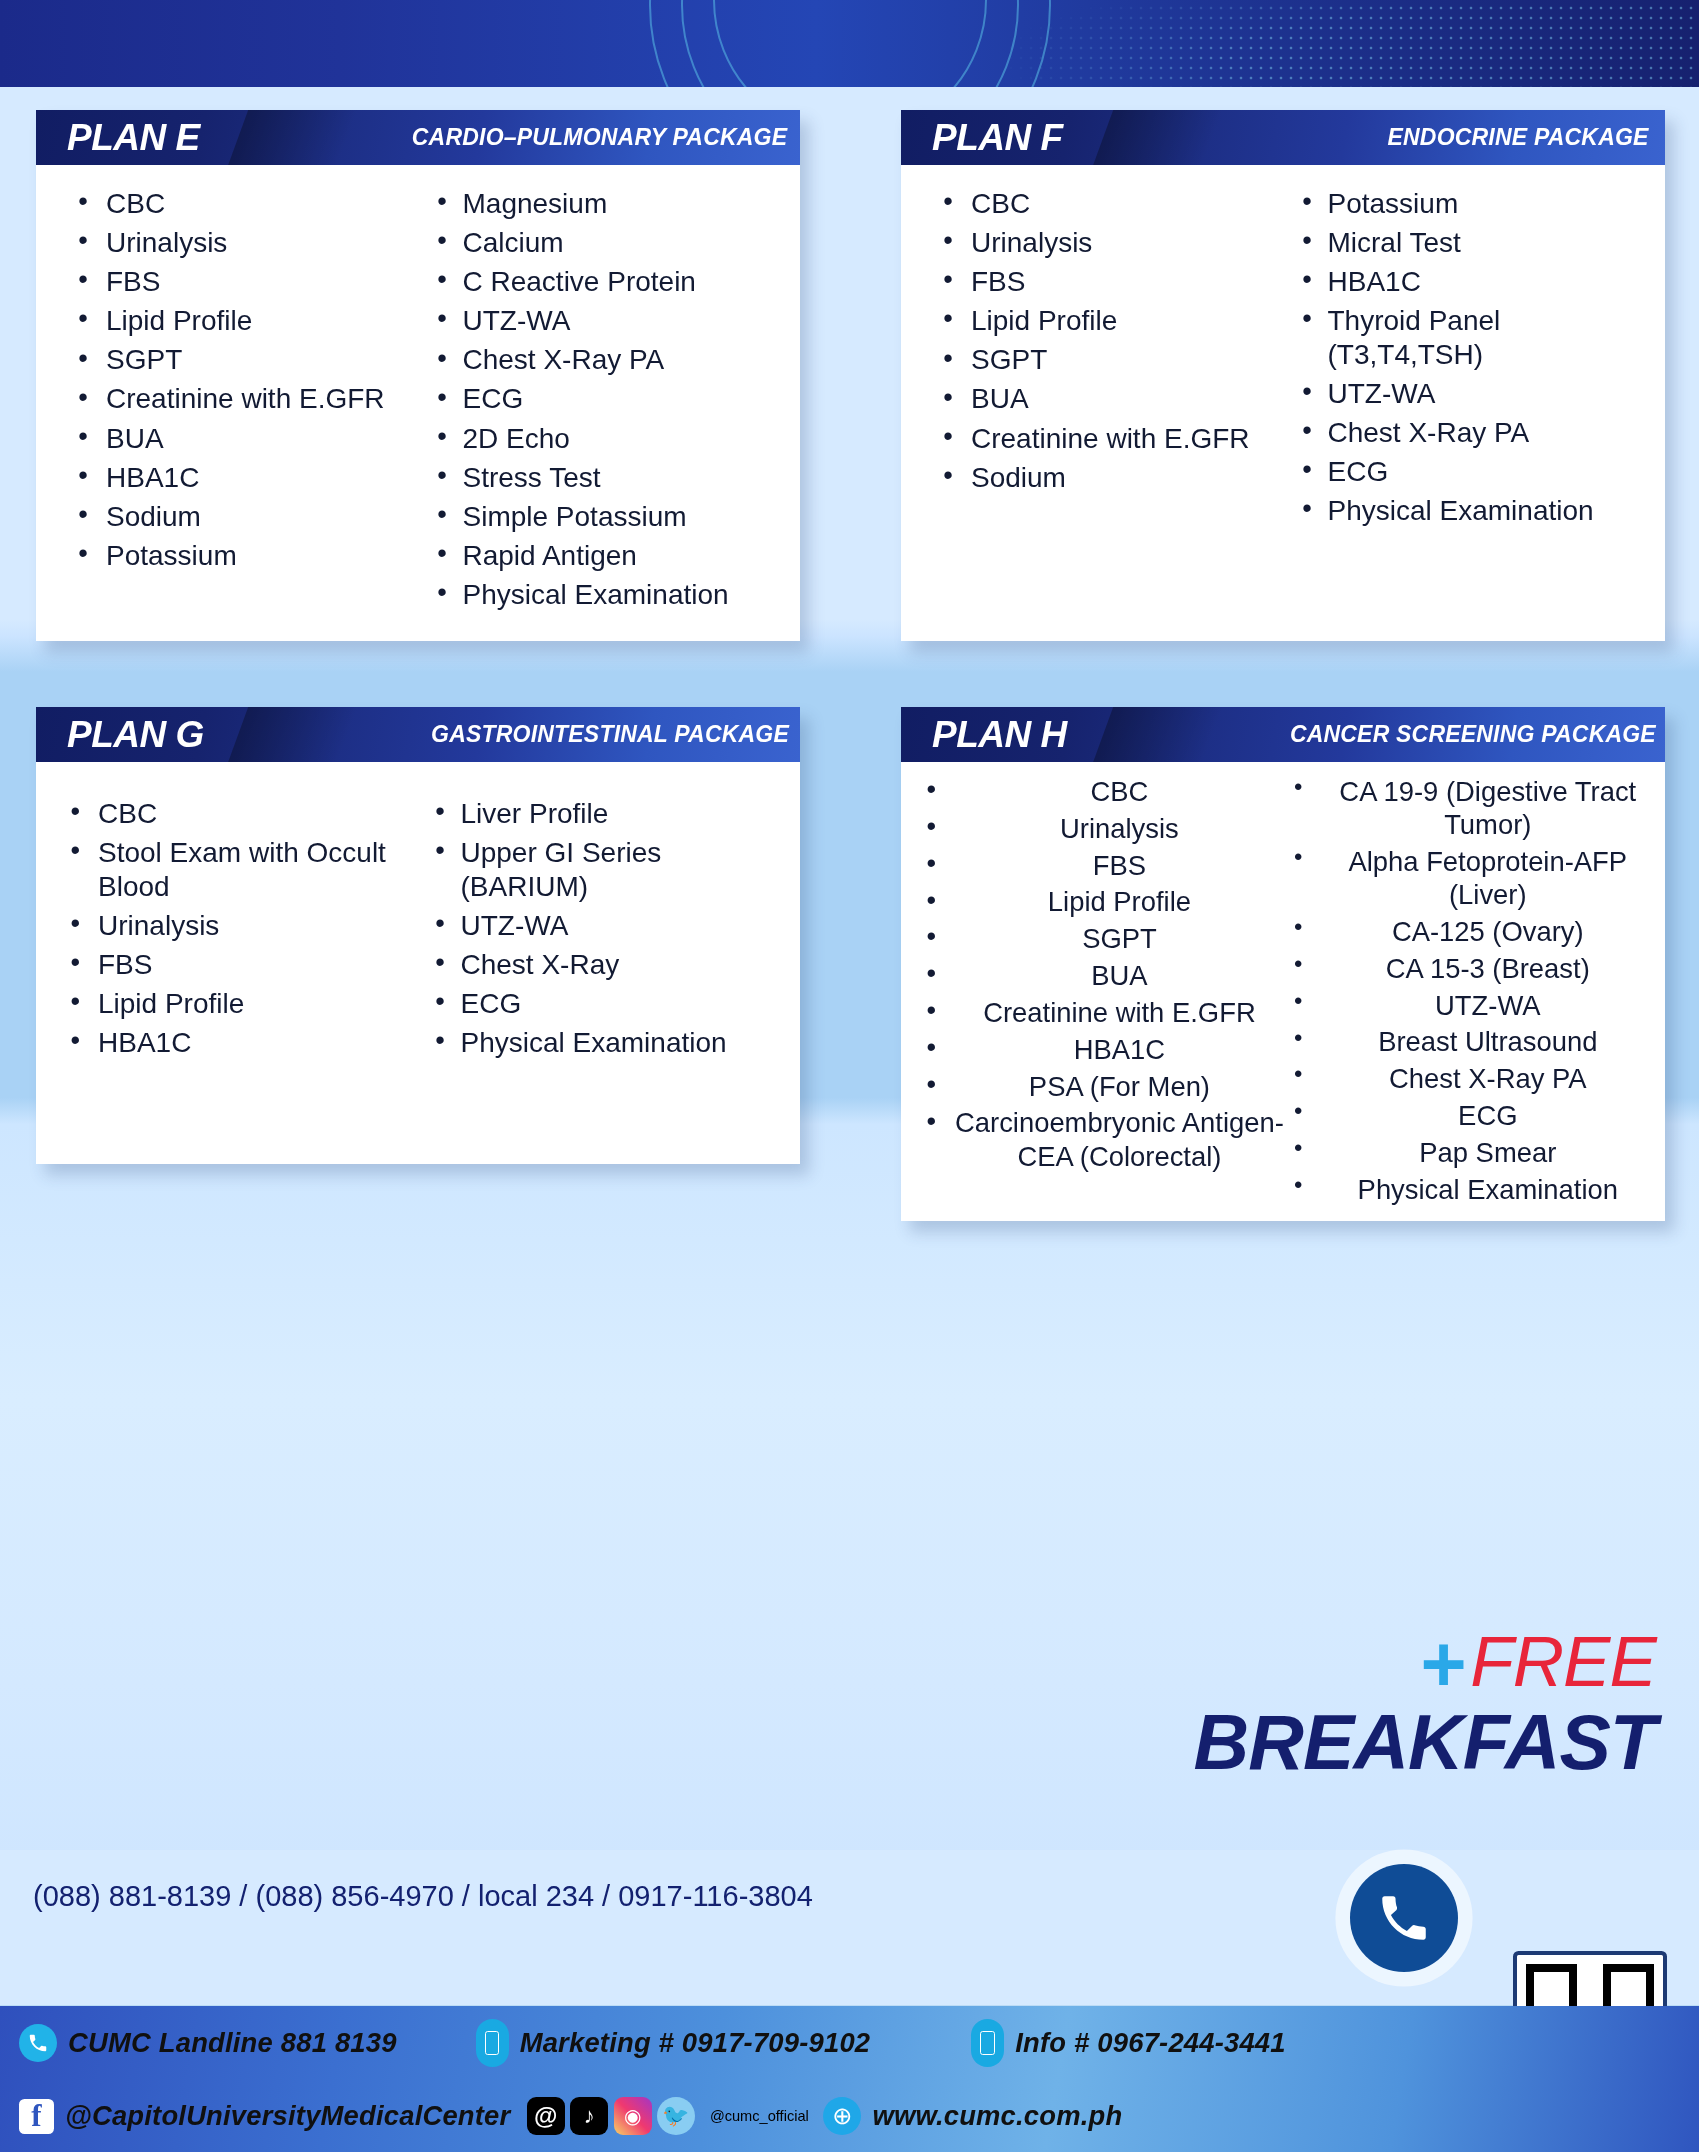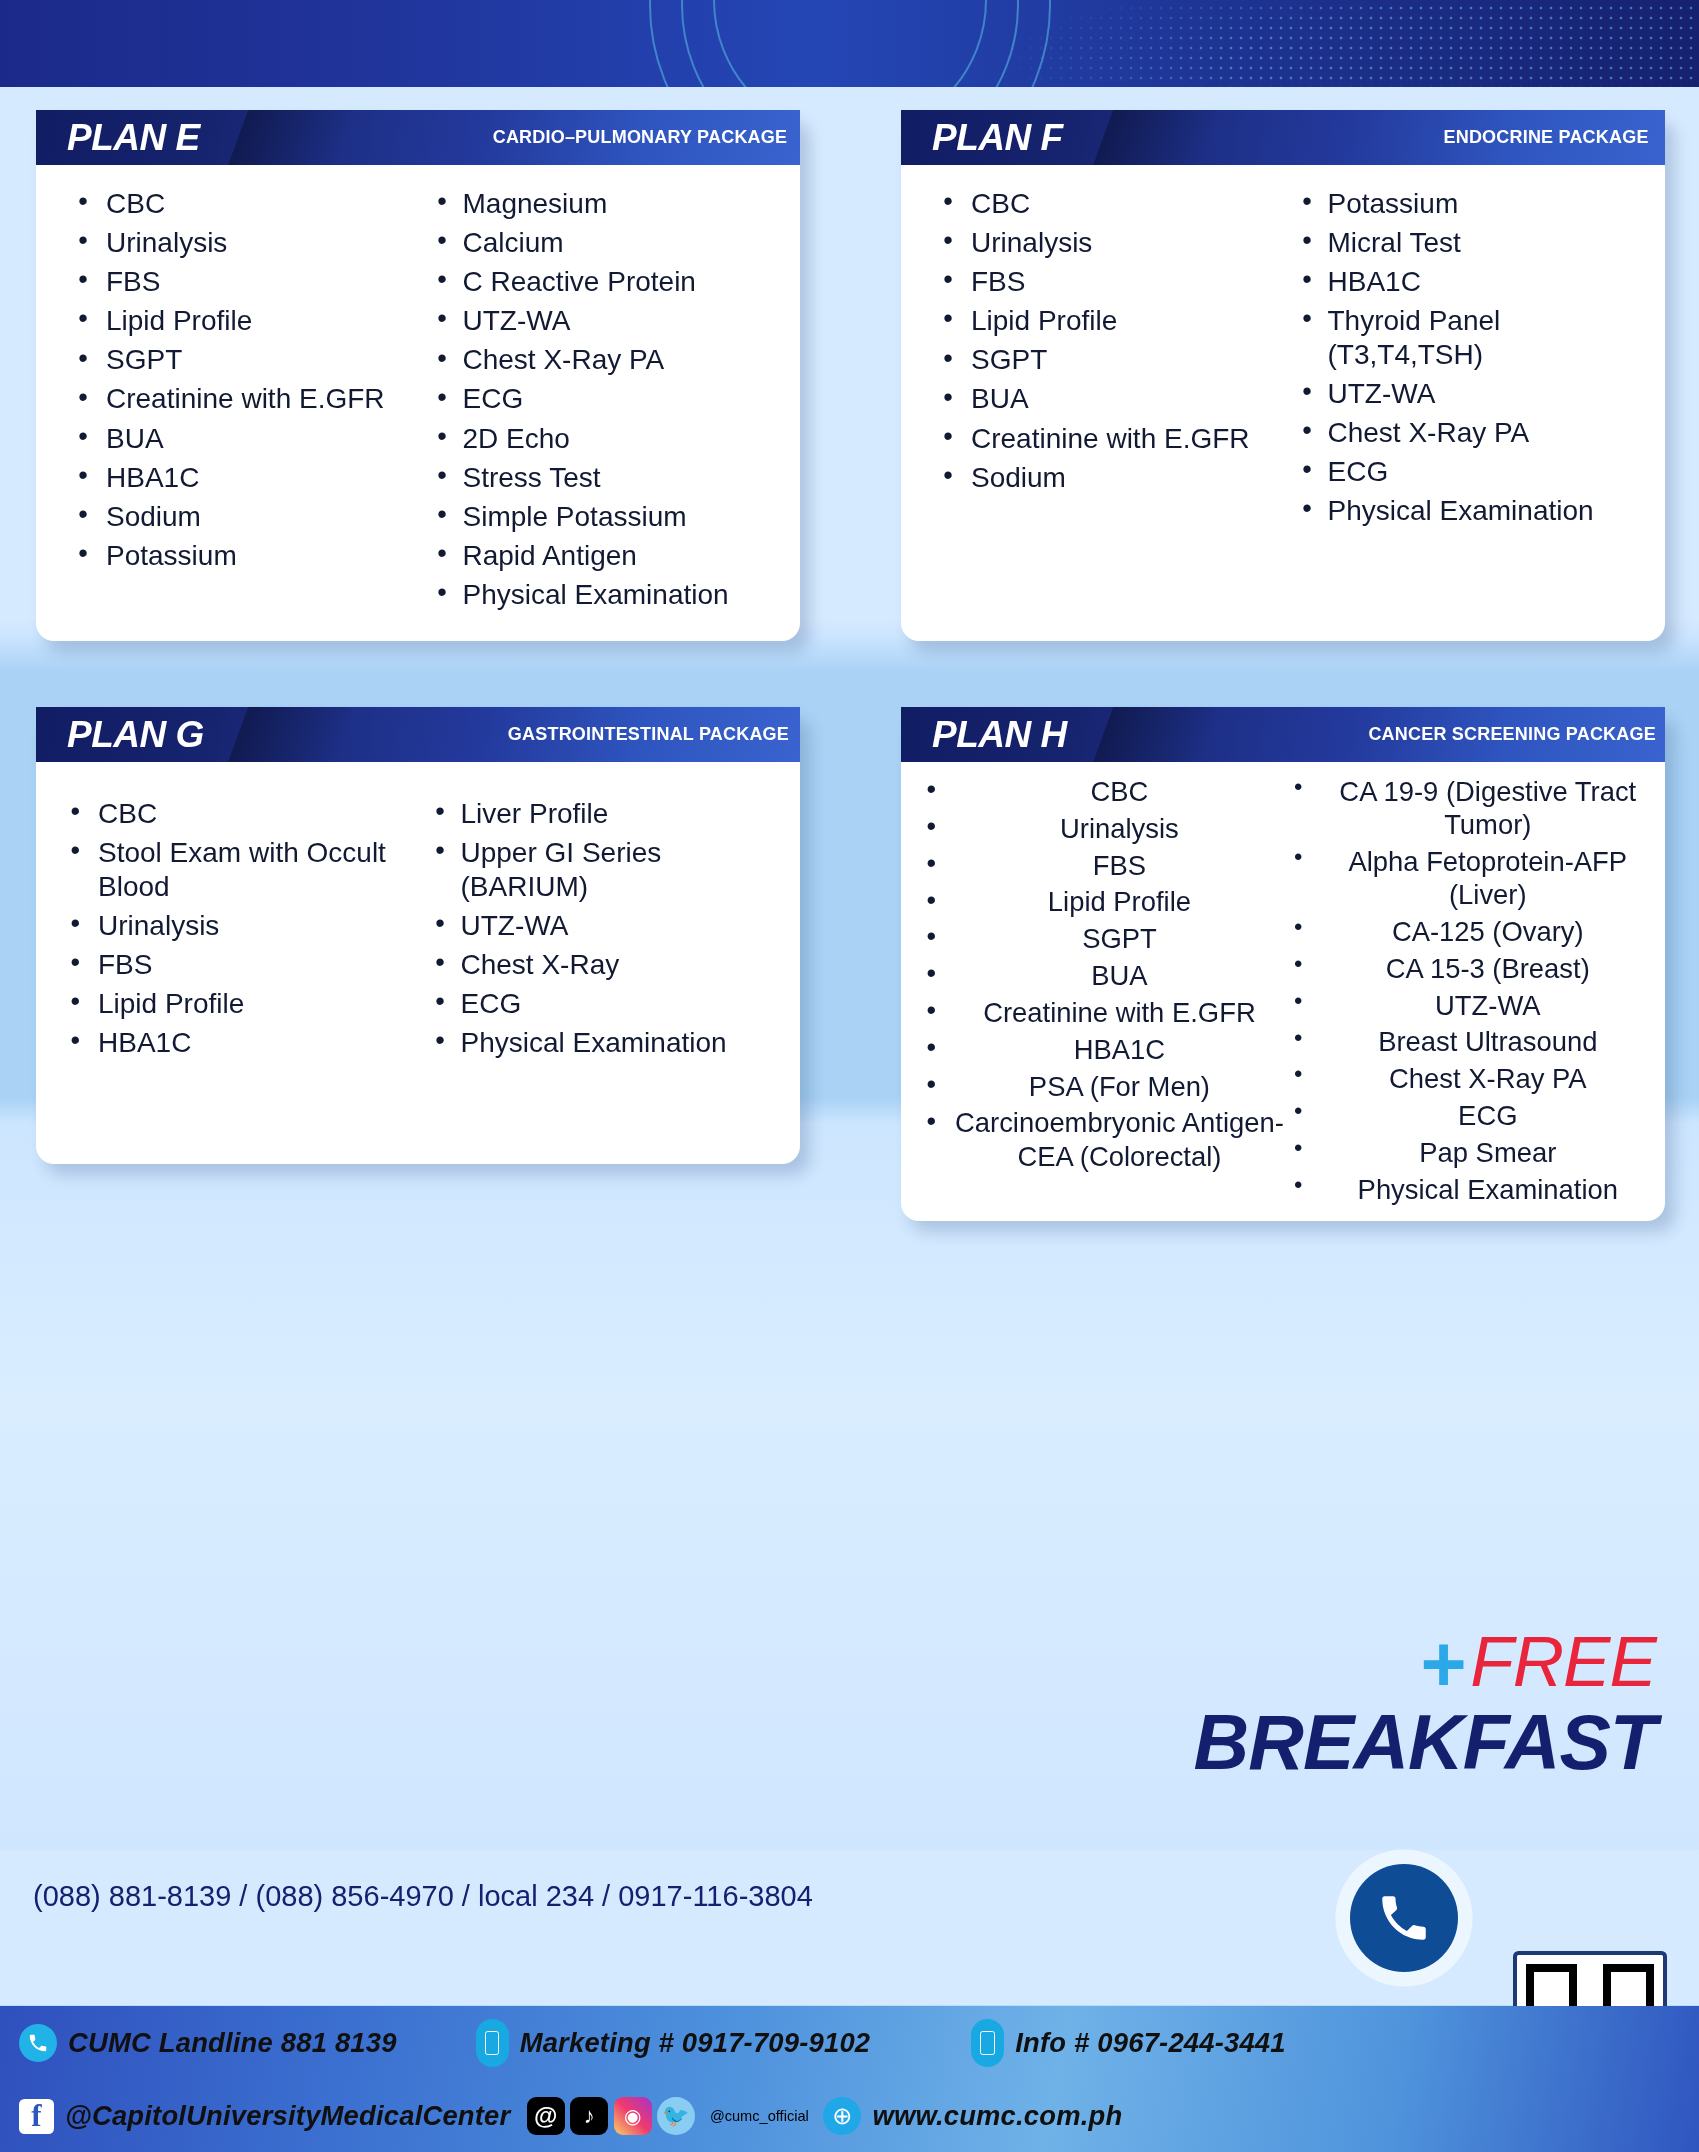--- a/index.html
+++ b/index.html
@@ -49,43 +49,43 @@
     position: absolute; left: 0; top: 110px; width: 1700px;
     display: grid;
     grid-template-columns: 764px 764px;
     column-gap: 101px;
     row-gap: 66px;
     padding: 0 36px;
   }
   .card {
     background: #ffffff;
     box-shadow: 9.1px 11px 14.6px rgba(40,70,120,0.22);
-    display: flex; flex-direction: column; border-radius: 18px;
+    display: flex; flex-direction: column;
   }
   .card-g, .card-h { align-self: start; }
 
   .card-head {
     height: 55px;
     background: linear-gradient(100deg,#111d63 0%,#16236e 22%,#1d2f86 40%,#23399c 58%,#2f56c0 80%,#3a63cf 100%);
     display: flex; align-items: center; position: relative; overflow: hidden;
   }
   .card-head::after {
     content:""; position:absolute; left: 26%; top:-30%; width: 110px; height: 190%;
     background: linear-gradient(90deg, rgba(0,0,0,0.30), rgba(0,0,0,0.0));
     transform: skewX(-20deg);
   }
   .plan-label {
     font-size: 37px; font-weight: 700; font-style: italic; color: #fff;
     letter-spacing: -0.5px; padding-left: 31px; white-space: nowrap;
     z-index: 2;
   }
   .pkg-label {
-    font-size: 18px; font-weight: 700; color: #fff;
+    font-size: 23px; font-weight: 700; color: #fff;
     letter-spacing: 0.2px; white-space: nowrap; z-index: 2;
-    margin-left: auto; padding-right: 18.3px;
+    margin-left: auto; padding-right: 18.3px; font-style: italic;
   }
   .card-e .pkg-label { padding-right: 12.8px; }
   .card-f .pkg-label { padding-right: 16.4px; }
   .card-g .pkg-label { padding-right: 11px; }
   .card-h .pkg-label { padding-right: 9.1px; }
 
   .card-body {
     display: flex; padding: 20px 11px 24px 9.1px; gap: 0;
   }
   .col { flex: 1 1 0; min-width: 0; }

